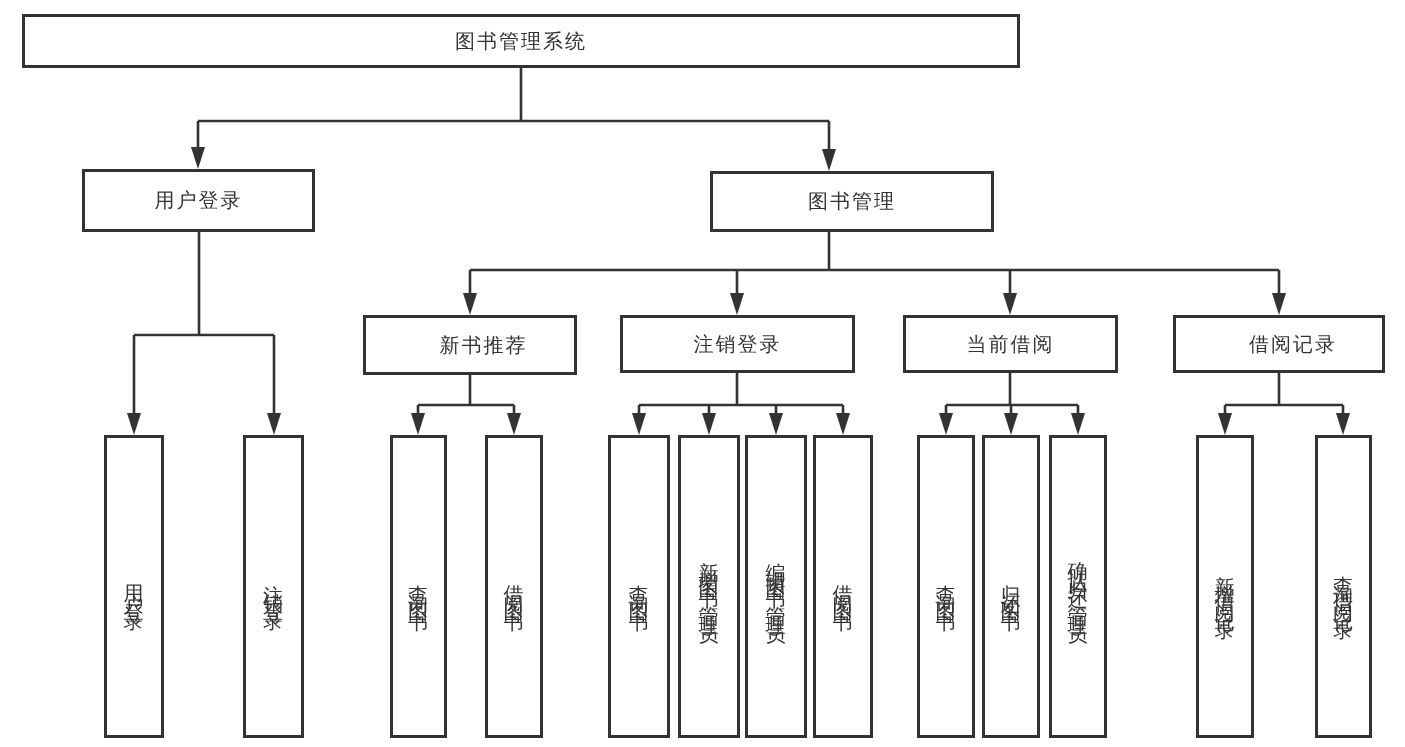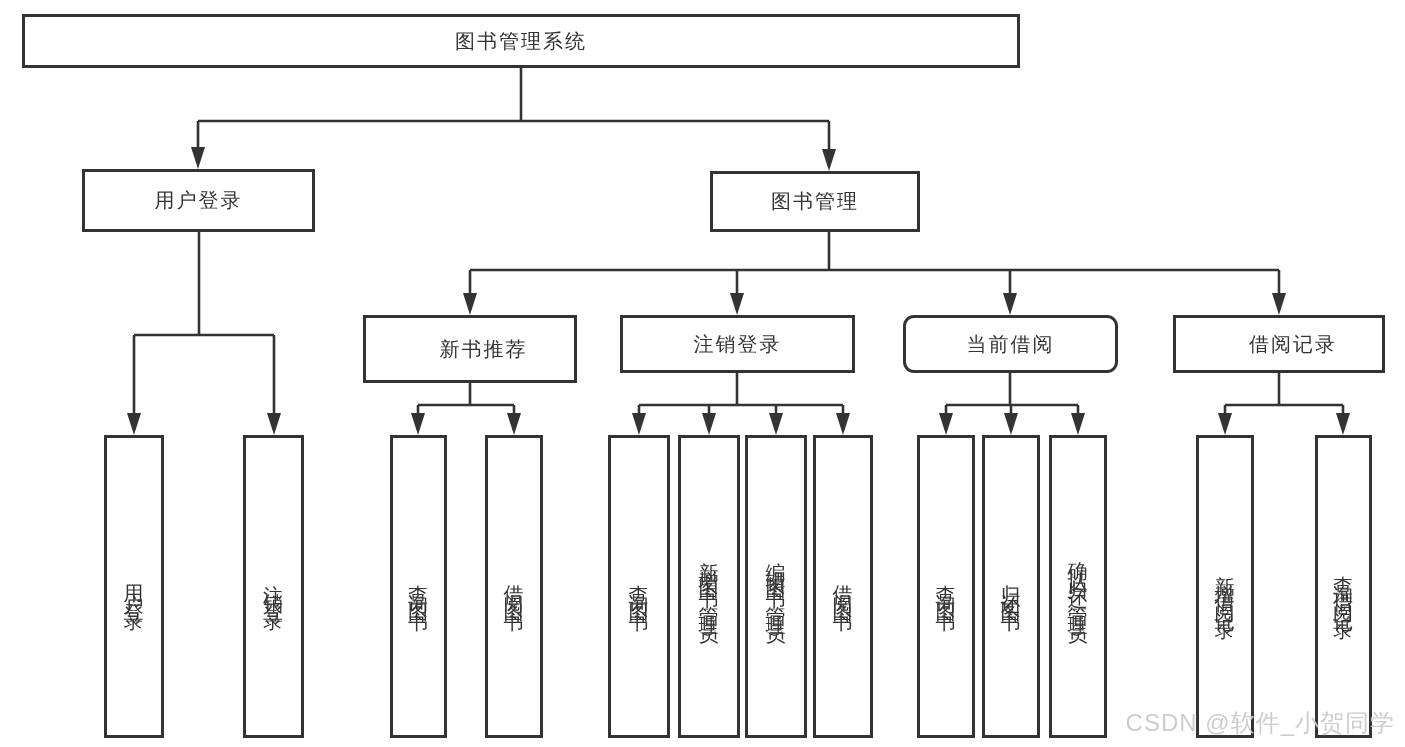--- a/index.html
+++ b/index.html
@@ -110,39 +110,38 @@
       <path class="ln" d="M1225,405 V416"></path>
       <polygon class="ah" points="1225,435 1218,413 1232,413"></polygon>
       <path class="ln" d="M1343,405 V416"></path>
       <polygon class="ah" points="1343,435 1336,413 1350,413"></polygon>
     </g>
   </svg>
 
   <div class="node" style="left:22px;top:14px;width:998px;height:54px;">图书管理系统</div>
 
   <div class="node" style="left:82px;top:169px;width:233px;height:63px;">用户登录</div>
-  <div class="node" style="left:710px;top:171px;width:210px;height:61px;">图书管理</div>
+  <div class="node" style="left:710px;top:171px;width:284px;height:61px;">图书管理</div>
 
-  <div class="node" style="left:363px;top:315px;width:214px;height:68px;padding-left:27px;">新书推荐</div>
+  <div class="node" style="left:363px;top:315px;width:214px;height:60px;padding-left:27px;">新书推荐</div>
   <div class="node" style="left:620px;top:315px;width:235px;height:58px;">注销登录</div>
-  <div class="node" style="left:903px;top:315px;width:215px;height:58px;border-radius:11px;">当前借阅</div>
+  <div class="node" style="left:903px;top:315px;width:215px;height:58px;">当前借阅</div>
   <div class="node" style="left:1173px;top:315px;width:212px;height:58px;padding-left:28px;">借阅记录</div>
 
   <div class="node vbox" style="left:104px;top:435px;width:60px;height:303px;">用户登录</div>
   <div class="node vbox" style="left:243px;top:435px;width:61px;height:303px;">注销登录</div>
 
   <div class="node vbox" style="left:390px;top:435px;width:57px;height:303px;">查询图书</div>
   <div class="node vbox" style="left:485px;top:435px;width:58px;height:303px;">借阅图书</div>
 
   <div class="node vbox" style="left:608px;top:435px;width:62px;height:303px;">查询图书</div>
   <div class="node vbox" style="left:678px;top:435px;width:62px;height:303px;">新增图书（管理员）</div>
   <div class="node vbox" style="left:745px;top:435px;width:62px;height:303px;">编辑图书（管理员）</div>
   <div class="node vbox" style="left:813px;top:435px;width:60px;height:303px;">借阅图书</div>
 
   <div class="node vbox" style="left:917px;top:435px;width:58px;height:303px;">查询图书</div>
   <div class="node vbox" style="left:982px;top:435px;width:58px;height:303px;">归还图书</div>
   <div class="node vbox" style="left:1049px;top:435px;width:58px;height:303px;">确认归还（管理员）</div>
 
   <div class="node vbox" style="left:1196px;top:435px;width:58px;height:303px;">新增借阅记录</div>
   <div class="node vbox" style="left:1315px;top:435px;width:57px;height:303px;">查询借阅记录</div>
 
-  <div class="watermark">CSDN @软件_小贺同学</div>
 </div>
 
 </body></html>

